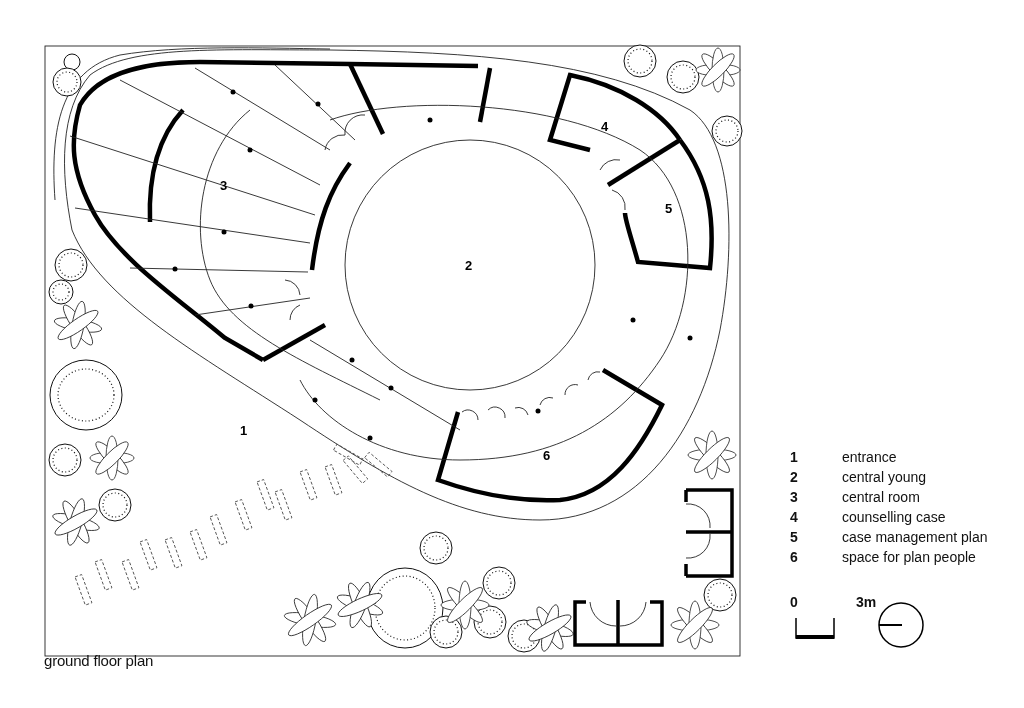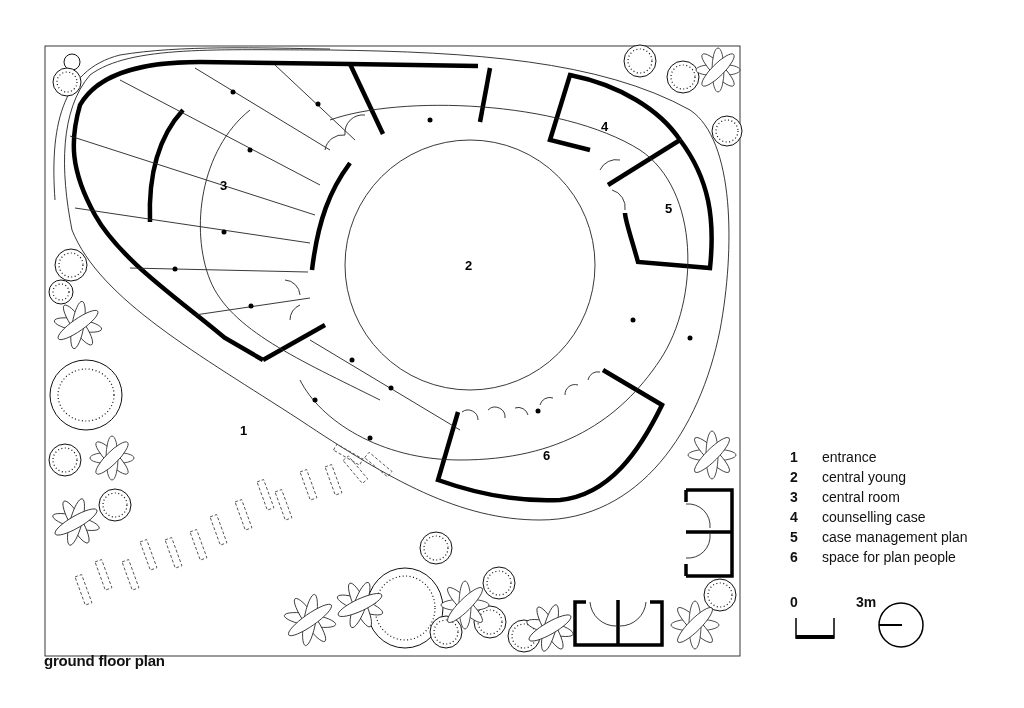--- a/index.html
+++ b/index.html
@@ -11,22 +11,22 @@
   .wall-m { fill: none; stroke: #000; stroke-width: 3.5; }
   .dash { fill: none; stroke: #555; stroke-width: 0.9; stroke-dasharray: 3 2; }
   .dot { fill: #000; }
   .shrub { fill: #fff; stroke: #111; stroke-width: 1; }
   .shrub-tex { fill: none; stroke: #111; stroke-width: 1.2; stroke-dasharray: 1 2.5; }
   .leaf { fill: #fff; stroke: #222; stroke-width: 0.8; }
   .room-num { font-family: "Liberation Sans", sans-serif; font-weight: 700; font-size: 13px; fill: #000; }
   .legend { position: absolute; left: 790px; top: 447px; }
   .legend-row { display: flex; height: 20px; align-items: center; }
   .legend-num { width: 32px; font-weight: 700; font-size: 14px; }
-  .legend-label { font-size: 14px; }
-  .title { position: absolute; left: 44px; top: 652px; font-weight: 700; font-size: 15px; letter-spacing: -0.2px; }
+  .legend-label { font-size: 14px; margin-left: 20px; }
+  .title { position: absolute; left: 44px; top: 652px; font-weight: 400; font-size: 15px; letter-spacing: -0.2px; }
   .scale-lbl { position: absolute; top: 594px; font-weight: 700; font-size: 14px; }
 </style>
 </head>
 <body>
 
 <svg id="plan" viewBox="0 0 1024 708">
 
   <rect x="45" y="46" width="695" height="610" class="thin"></rect>
 
   <path class="thin" d="M 72 230 C 60 170 60 110 90 75 C 130 45 220 50 330 50 C 470 52 600 60 690 110 C 735 140 735 250 720 330 C 700 430 640 520 540 520 C 460 520 390 480 300 420 C 200 355 100 300 72 230 Z"></path>

